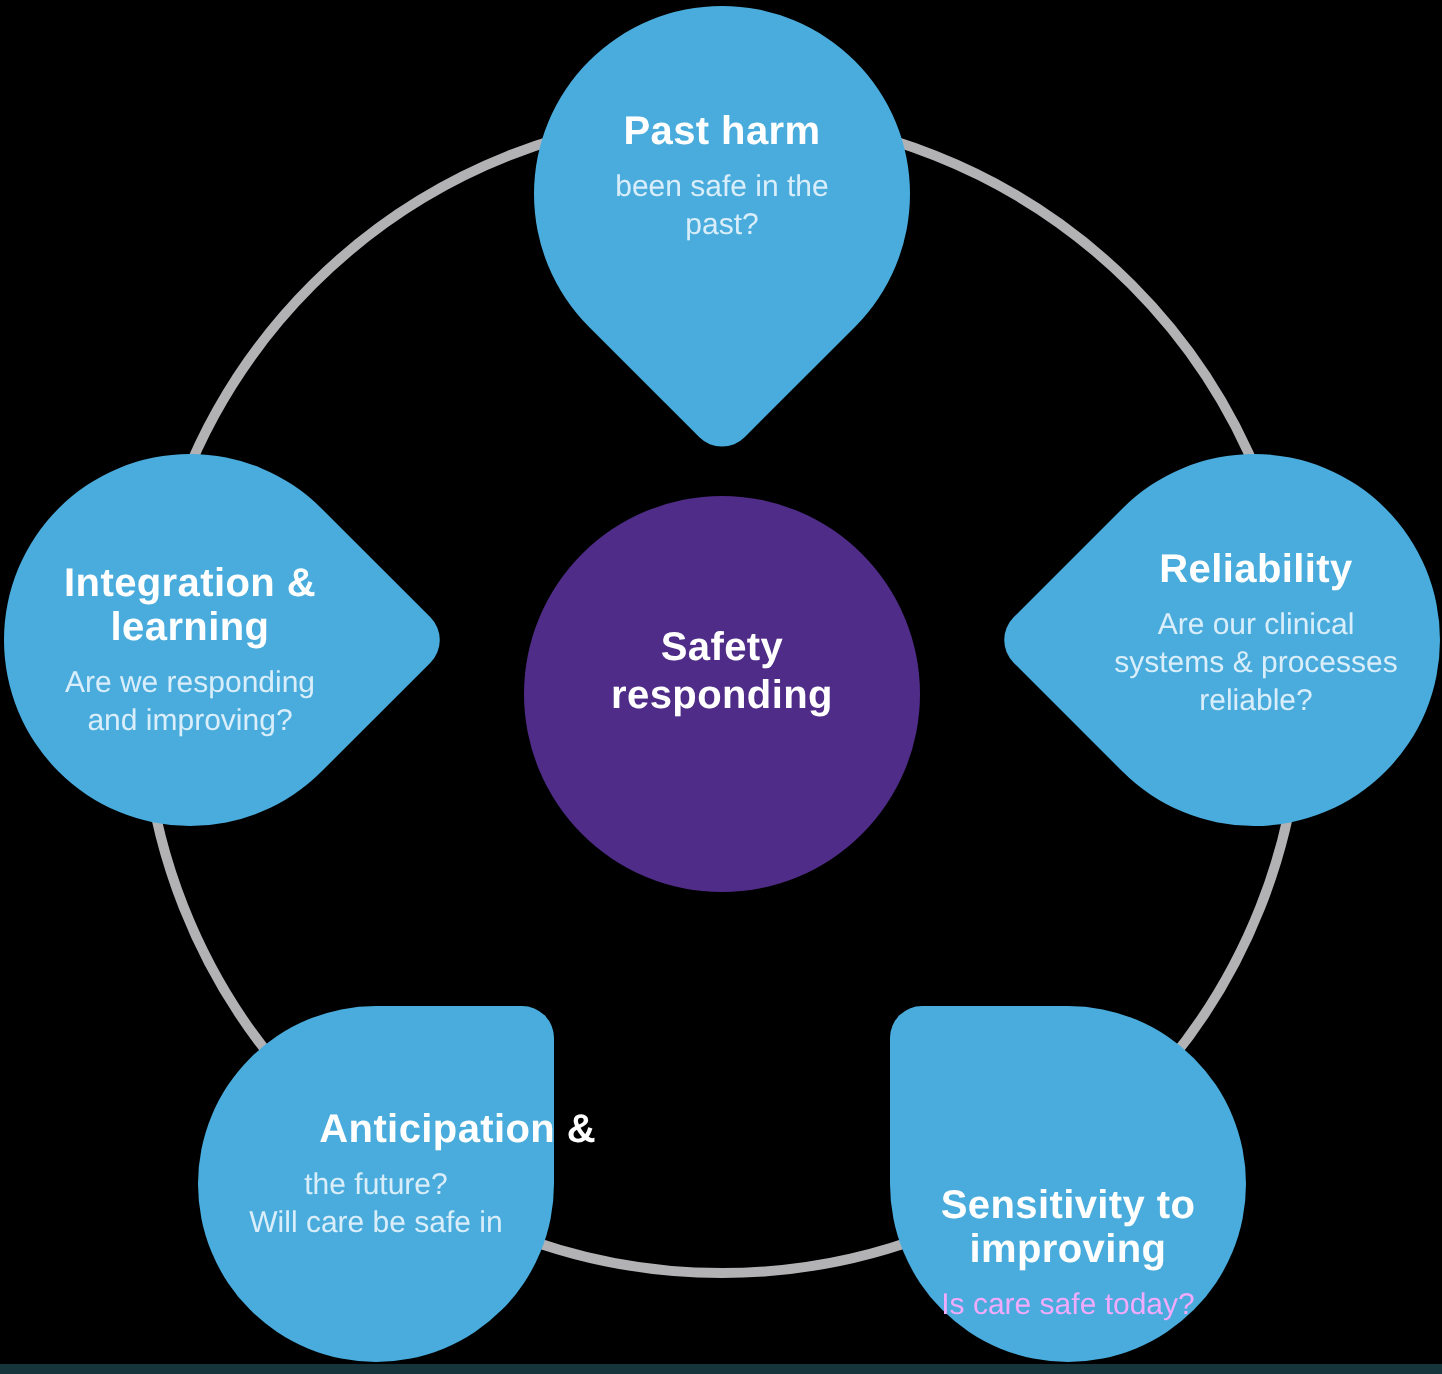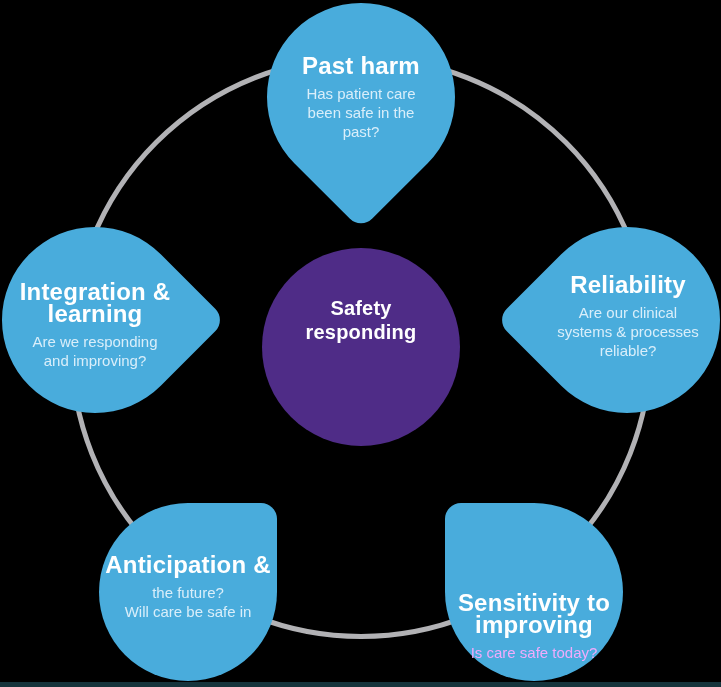--- a/index.html
+++ b/index.html
@@ -61,21 +61,21 @@
   }
 
   
   .node-text {
     position: absolute;
     width: 220px;
     text-align: center;
     z-index: 3;
   }
   .node-title {
-    font-size: 24px;
+    font-size: 20px;
     font-weight: bold;
     line-height: 22px;
     color: #FFFFFF;
     letter-spacing: 0.2px;
   }
   .node-sub {
     margin-top: 7px;
     font-size: 15px;
     line-height: 19px;
     color: #D9EEFA;
@@ -85,21 +85,21 @@
     font-weight: bold;
     line-height: 24px;
     color: #FFFFFF;
     letter-spacing: 0.2px;
   }
   .t-past { left: 251px; top: 55px;  }
   .t-rel  { left: 518px; top: 274px; }
   .t-int  { left: -15px; top: 281px; }
   .t-ant  { left: 78px;  top: 554px; }
   .t-sen  { left: 424px; top: 554px; margin-top: 38px; }
-  .t-cen  { left: 251px; top: 296px; }
+  .t-cen  { left: 251px; top: 312px; }
 
   
   .footer-strip {
     position: absolute;
     left: 0; bottom: 0;
     width: 721px; height: 5px;
     background: #16343C;
     z-index: 4;
   }
 </style>
@@ -116,21 +116,20 @@
   <div class="drop drop-bl" style="background-color: rgb(73, 172, 220);"></div>
   <div class="drop drop-br" style="background-color: rgb(73, 172, 220);"></div>
 
   <div class="center-circle" style="background-color: rgb(79, 44, 135);"></div>
 
   <div class="node-text t-past">
     <div class="node-title" style="color: rgb(255, 255, 255);">
       <div>Past harm</div>
     </div>
     <div class="node-sub" style="color: rgb(217, 238, 250);">
-      <div>Has patient care</div>
       <div>been safe in the</div>
       <div>past?</div>
     </div>
   </div>
 
   <div class="node-text t-rel">
     <div class="node-title" style="color: rgb(255, 255, 255);">
       <div>Reliability</div>
     </div>
     <div class="node-sub" style="color: rgb(217, 238, 250);">
@@ -145,21 +144,21 @@
       <div>Integration &amp;</div>
       <div>learning</div>
     </div>
     <div class="node-sub" style="color: rgb(217, 238, 250);">
       <div>Are we responding</div>
       <div>and improving?</div>
     </div>
   </div>
 
   <div class="node-text t-ant">
-    <div class="node-title" style="color: rgb(255, 255, 255);">
+    <div class="node-title" style="color: rgb(255, 255, 255); text-align: right;">
       <div>Anticipation &amp;</div>
     </div>
     <div class="node-sub" style="color: rgb(217, 238, 250);">
       <div>the future?</div>
       <div>Will care be safe in</div>
     </div>
   </div>
 
   <div class="node-text t-sen">
     <div class="node-title" style="color: rgb(255, 255, 255);">

